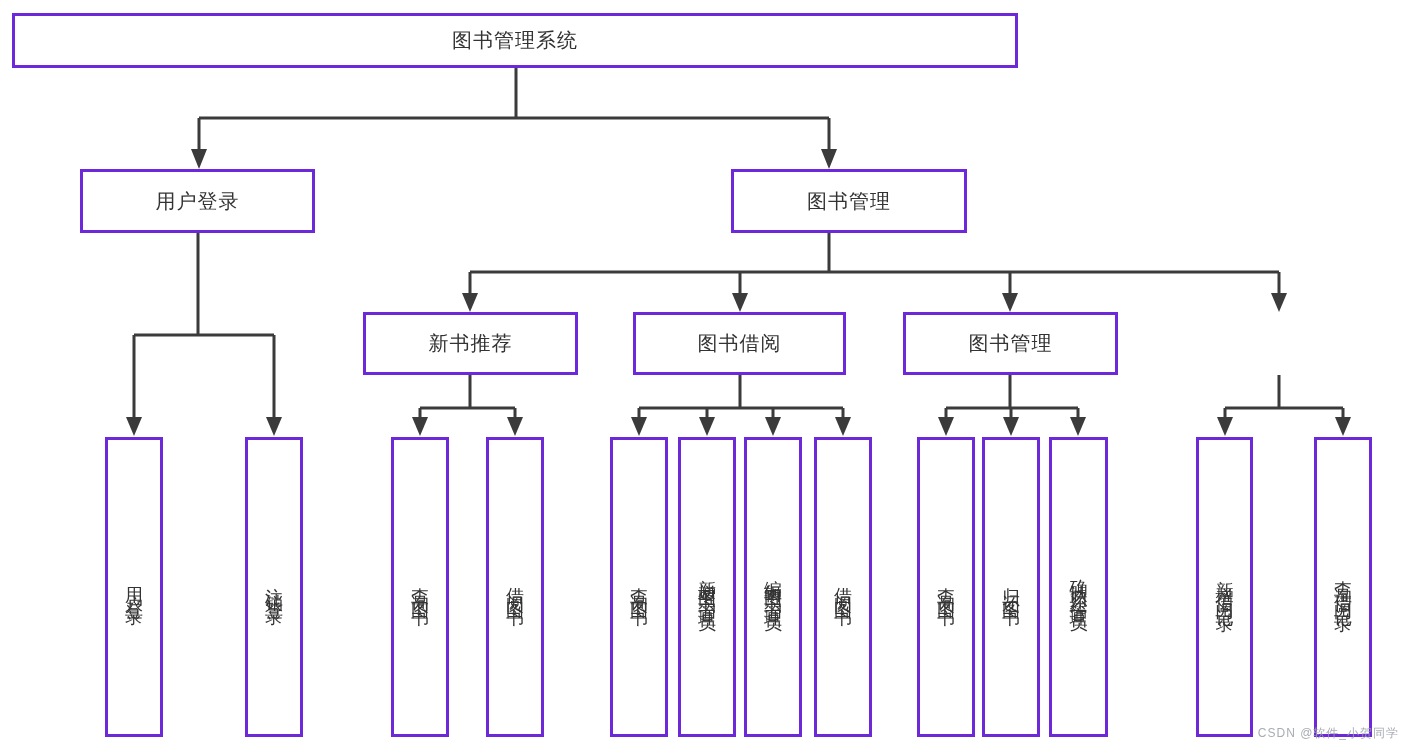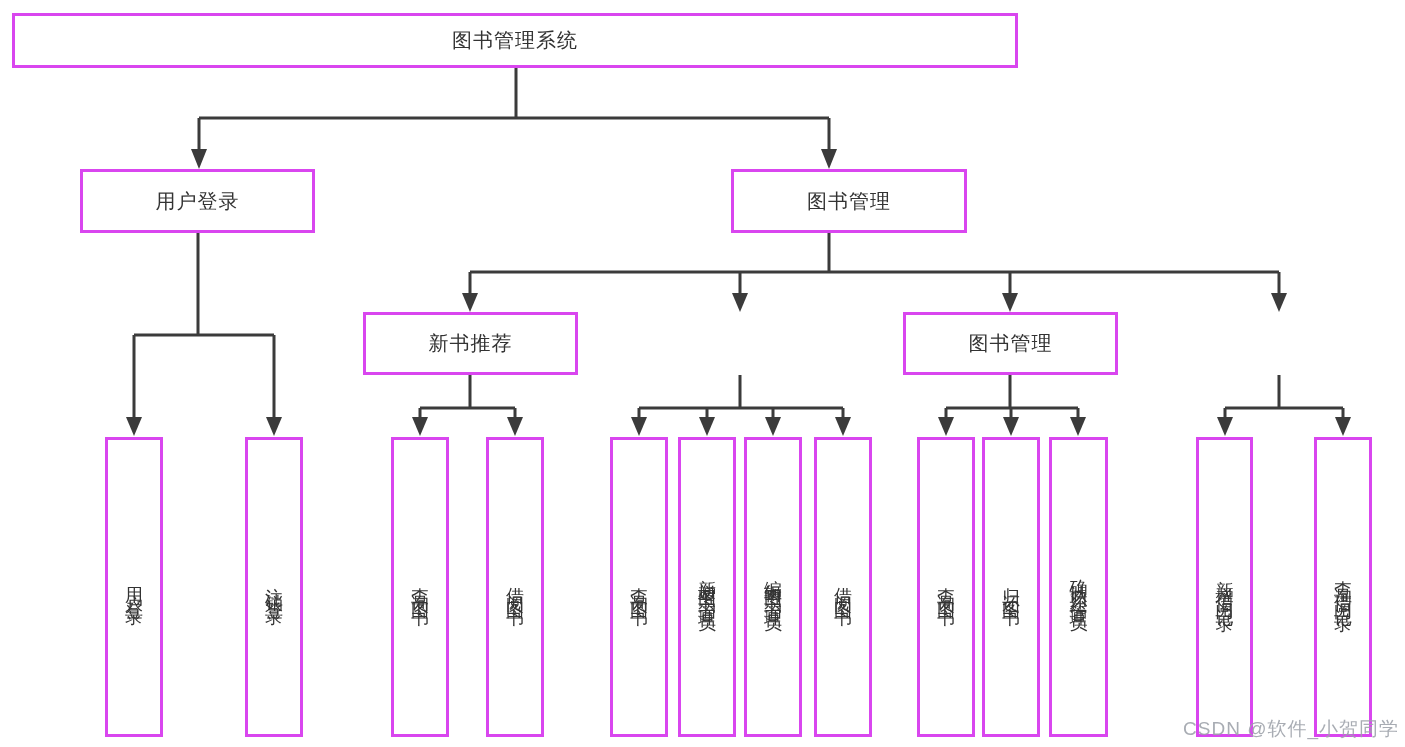--- a/index.html
+++ b/index.html
@@ -17,21 +17,21 @@
   }
   svg.connectors {
     position: absolute;
     left: 0; top: 0;
     width: 1405px;
     height: 747px;
   }
   .box {
     position: absolute;
     box-sizing: border-box;
-    border: 3px solid #d946ef;
+    border: 3px solid #6d28d9;
     background: #ffffff;
     display: flex;
     align-items: center;
     justify-content: center;
   }
   .hlabel {
     color: #333333;
     font-size: 20px;
     letter-spacing: 1px;
     white-space: nowrap;
@@ -45,21 +45,21 @@
     white-space: nowrap;
     line-height: 1;
   }
   .vlabel.long {
     letter-spacing: 5px;
   }
   .watermark {
     position: absolute;
     right: 6px;
     bottom: 5px;
-    font-size: 19px;
+    font-size: 12px;
     color: rgba(158, 163, 171, 0.9);
     letter-spacing: 1px;
     z-index: 10;
     white-space: nowrap;
   }
 </style>
 </head>
 <body>
 
 <div class="canvas">
@@ -118,20 +118,23 @@
   <div class="box" style="left:80px; top:169px; width:235px; height:64px;">
     <span class="hlabel">用户登录</span>
   </div>
   <div class="box" style="left:711px; top:169px; width:236px; height:64px;margin-left:20px;">
     <span class="hlabel">图书管理</span>
   </div>
 
   <div class="box" style="left:363px; top:312px; width:215px; height:63px;">
     <span class="hlabel">新书推荐</span>
   </div>
+  <div class="box" style="left:633px; top:312px; width:213px; height:63px;">
+    <span class="hlabel">图书借阅</span>
+  </div>
   <div class="box" style="left:903px; top:312px; width:215px; height:63px;">
     <span class="hlabel">图书管理</span>
   </div>
 
   <div class="box" style="left:105px; top:437px; width:58px; height:300px;">
     <span class="vlabel">用户登录</span>
   </div>
   <div class="box" style="left:245px; top:437px; width:58px; height:300px;">
     <span class="vlabel">注销登录</span>
   </div>

